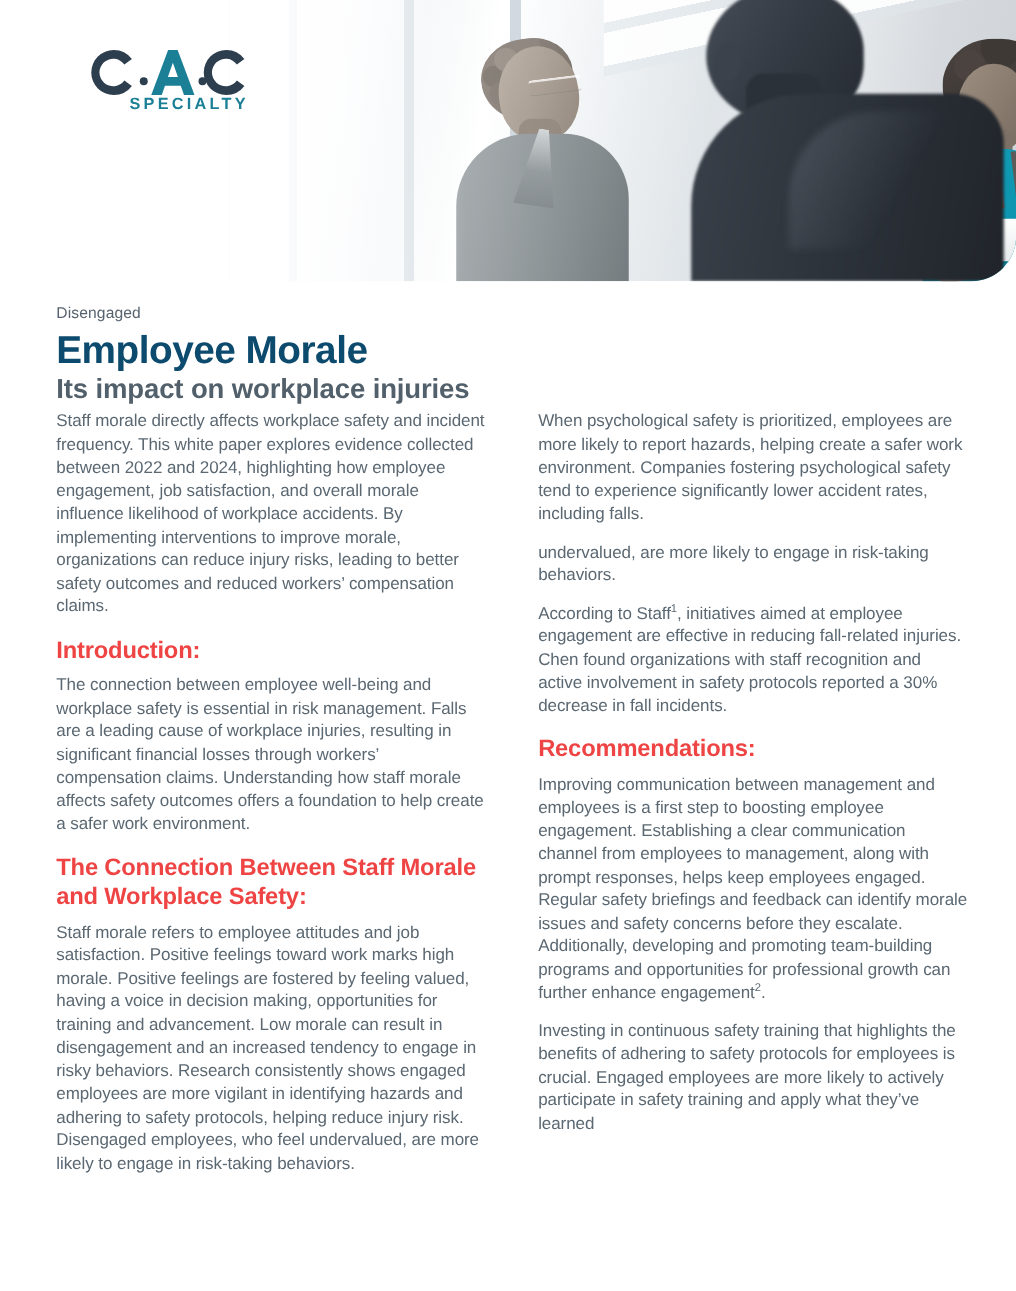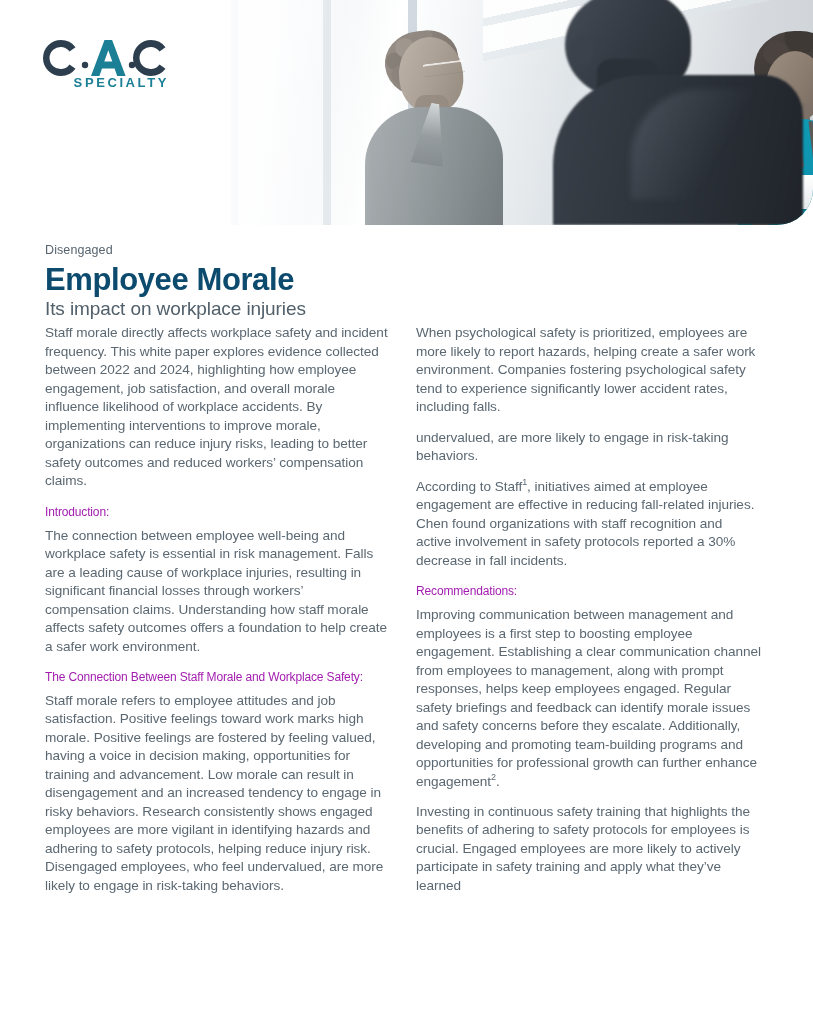--- a/index.html
+++ b/index.html
@@ -199,21 +199,21 @@
     background: #3b424b; border-radius: 50%; filter: blur(1.4px);
   }
 
   
   .haze {
     position: absolute; inset: 0; z-index: 5; pointer-events: none;
     background: linear-gradient(90deg, rgba(255,255,255,.30) 0%, rgba(255,255,255,.06) 45%, rgba(255,255,255,0) 70%);
   }
 
   
-  .logo { position: absolute; top: 32px; left: 31px; z-index: 10; }
+  .logo { position: absolute; top: 32px; left: 61px; z-index: 10; }
   .logo svg { display: block; }
 
   
   .doc {
     position: absolute;
     top: 243px; left: 45px;
     width: 730px;
   }
 
   .eyebrow {
@@ -226,56 +226,56 @@
 
   .title {
     font-size: 31px;
     font-weight: 700;
     color: #0c4a6e;
     letter-spacing: -.4px;
     line-height: 1.08;
   }
 
   .subtitle {
-    font-size: 19px;
-    font-weight: 400;
+    font-size: 22px;
+    font-weight: 700;
     color: #51606b;
     letter-spacing: -.1px;
     margin-top: 2px;
   }
 
   .section-title {
     font-size: 19.5px;
     font-weight: 700;
     color: #0e7d96;
     margin: 28px 0 9px 0;
     letter-spacing: -.25px;
   }
 
   .columns {
     display: flex;
-    gap: 26px;
+    gap: 41px;
     margin-top: 4px;
   }
   .col { width: 345px; }
   .col.right { padding-top: 0; }
 
   p.body {
     font-size: 13.6px;
     line-height: 1.36;
     color: #5b6872;
     margin-bottom: 12px;
     letter-spacing: -.05px;
   }
   p.body:last-child { margin-bottom: 0; }
 
   h3.sub {
-    font-size: 12px;
-    font-weight: 400;
-    color: #a21caf;
+    font-size: 19px;
+    font-weight: 700;
+    color: #ef4444;
     line-height: 1.24;
     margin: 14px 0 7px 0;
     letter-spacing: -.15px;
   }
 
   sup { font-size: .66em; vertical-align: super; line-height: 0; }
 </style>
 </head>
 <body>
 

